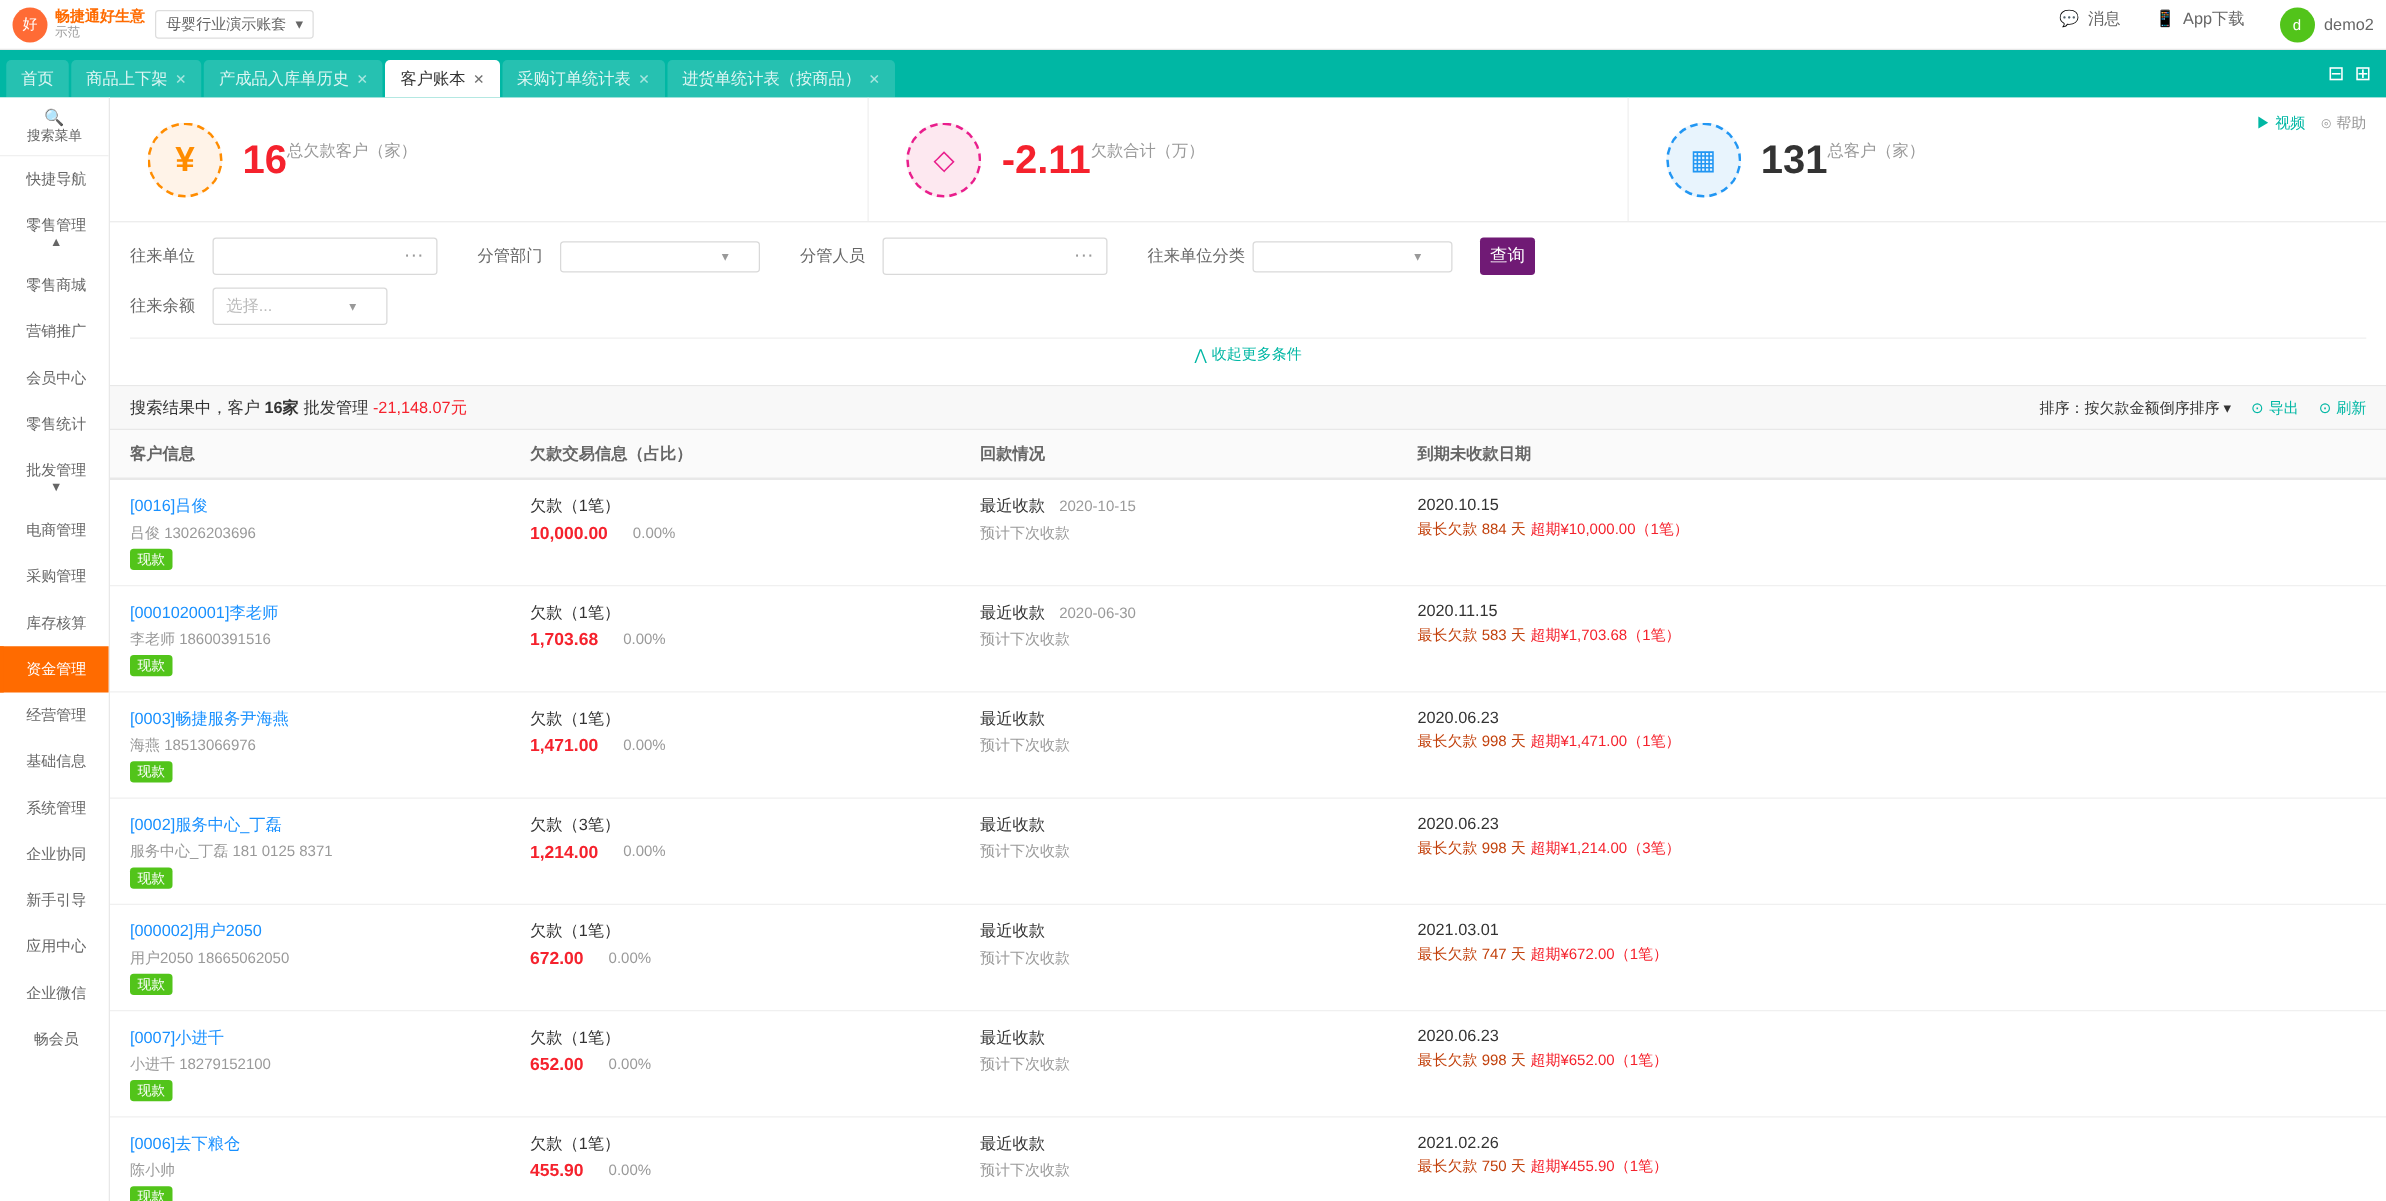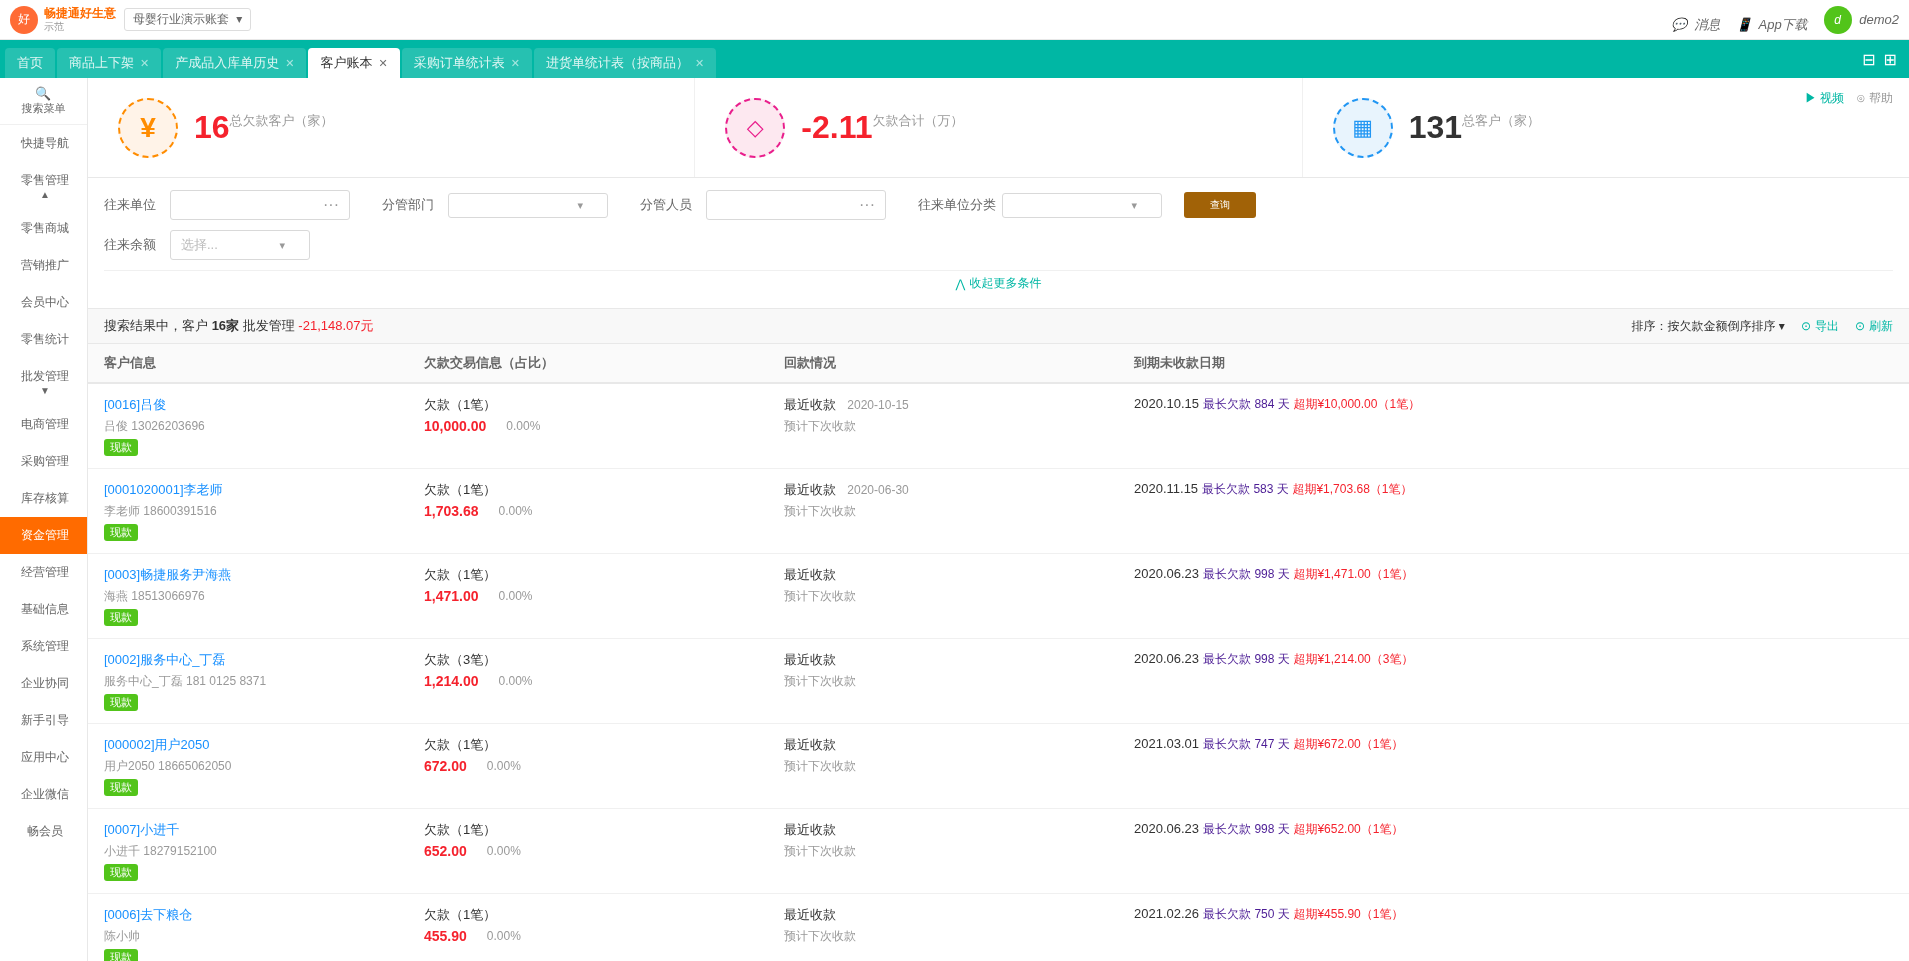--- a/index.html
+++ b/index.html
@@ -4,21 +4,21 @@
   <style>
     * { margin: 0; padding: 0; box-sizing: border-box; }
     body { font-family: 'Microsoft YaHei', Arial, sans-serif; font-size: 13px; background: #f5f5f5; color: #333; overflow: hidden; }
     
     
     .top-bar { display: flex; align-items: center; background: #fff; height: 40px; border-bottom: 1px solid #e8e8e8; padding: 0 10px; justify-content: space-between; }
     .top-bar-left { display: flex; align-items: center; gap: 8px; }
     .logo-area { display: flex; align-items: center; gap: 6px; }
     .logo-icon { width: 28px; height: 28px; background: #ff6b35; border-radius: 50%; display: flex; align-items: center; justify-content: center; color: white; font-size: 12px; }
     .company-selector { color: #666; font-size: 12px; border: 1px solid #ddd; padding: 2px 8px; border-radius: 3px; cursor: pointer; }
-    .top-bar-right { display: flex; align-items: flex-end; gap: 16px; color: #666; font-size: 13px; font-style: italic; }
+    .top-bar-right { display: flex; align-items: flex-start; gap: 28px; color: #666; font-size: 13px; }
     .top-bar-right span { cursor: pointer; }
     .avatar { width: 28px; height: 28px; background: #52c41a; border-radius: 50%; display: inline-flex; align-items: center; justify-content: center; color: white; font-size: 12px; }
     
     
     .tab-bar { display: flex; background: #00b7a4; height: 38px; align-items: center; padding: 0 4px; overflow: hidden; }
     .tab { display: flex; align-items: center; height: 30px; padding: 0 12px; border-radius: 4px 4px 0 0; font-size: 13px; color: rgba(255,255,255,0.85); cursor: pointer; white-space: nowrap; margin: 0 1px; position: relative; top: 4px; }
     .tab.active { background: #fff; color: #333; }
     .tab.inactive { background: rgba(255,255,255,0.15); }
     .tab .close-x { margin-left: 6px; opacity: 0.7; font-size: 11px; }
     .tab-actions { margin-left: auto; display: flex; gap: 8px; color: white; font-size: 16px; cursor: pointer; padding-right: 8px; }
@@ -54,21 +54,21 @@
     
     
     .filter-area { background: #fff; padding: 12px 16px; border-bottom: 1px solid #e8e8e8; }
     .filter-row { display: flex; align-items: center; gap: 12px; margin-bottom: 10px; }
     .filter-row:last-child { margin-bottom: 0; }
     .filter-item { display: flex; align-items: center; gap: 6px; }
     .filter-label { color: #666; font-size: 13px; white-space: nowrap; min-width: 60px; }
     .filter-input { border: 1px solid #d9d9d9; border-radius: 3px; padding: 5px 10px; font-size: 13px; min-width: 160px; color: #333; cursor: pointer; background: white; display: flex; align-items: center; justify-content: space-between; }
     .filter-select { border: 1px solid #d9d9d9; border-radius: 3px; padding: 5px 24px 5px 10px; font-size: 13px; min-width: 140px; color: #333; background: white; cursor: pointer; display: flex; align-items: center; justify-content: space-between; }
     .filter-dots { color: #999; font-size: 16px; margin-left: 4px; cursor: pointer; }
-    .btn-query { background: #a16207; color: white; border: none; border-radius: 3px; padding: 6px 26px; font-size: 10px; cursor: pointer; }
+    .btn-query { background: #701a75; color: white; border: none; border-radius: 3px; padding: 6px 8px; font-size: 14px; cursor: pointer; }
     .btn-collapse { color: #00b7a4; font-size: 12px; cursor: pointer; display: flex; align-items: center; gap: 4px; justify-content: center; padding: 4px 0; border-top: 1px solid #f0f0f0; margin-top: 6px; }
     
     
     .results-bar { background: #f8f8f8; padding: 8px 16px; display: flex; align-items: center; justify-content: space-between; font-size: 13px; border-bottom: 1px solid #e8e8e8; }
     .results-info { color: #666; }
     .results-info span { color: #333; }
     .results-actions { display: flex; align-items: center; gap: 16px; color: #666; }
     .results-actions .sort-select { font-size: 12px; color: #333; cursor: pointer; }
     .results-actions .action-btn { font-size: 12px; color: #00b7a4; cursor: pointer; display: flex; align-items: center; gap: 4px; }
     
@@ -80,23 +80,23 @@
     .customer-name { color: #1890ff; font-size: 13px; cursor: pointer; }
     .customer-phone { color: #999; font-size: 12px; }
     .tag-xian { background: #52c41a; color: white; font-size: 11px; padding: 1px 6px; border-radius: 3px; display: inline-block; width: fit-content; }
     .debt-info { display: flex; flex-direction: column; gap: 4px; }
     .debt-title { color: #333; font-size: 13px; }
     .debt-amount { color: #f5222d; font-size: 14px; font-weight: bold; }
     .debt-percent { color: #999; font-size: 12px; margin-left: 12px; }
     .debt-row { display: flex; align-items: center; gap: 8px; }
     .recovery-info { display: flex; flex-direction: column; gap: 4px; color: #999; font-size: 12px; }
     .recovery-label { color: #333; font-size: 13px; }
-    .overdue-info { display: flex; flex-direction: row; gap: 4px; }
+    .overdue-info { display: flex; flex-direction: column; gap: 4px; }
     .overdue-date { color: #333; font-size: 13px; }
-    .overdue-detail { font-size: 12px; color: #4c1d95; }
+    .overdue-detail { font-size: 12px; color: #c2410c; }
     .overdue-link { color: #f5222d; font-size: 12px; cursor: pointer; }
     
     
     .table-container::-webkit-scrollbar { width: 6px; }
     .table-container::-webkit-scrollbar-track { background: #f1f1f1; }
     .table-container::-webkit-scrollbar-thumb { background: #ccc; border-radius: 3px; }
 
     .dropdown-arrow { color: #999; font-size: 11px; }
     .select-placeholder { color: #bbb; }
   </style>

